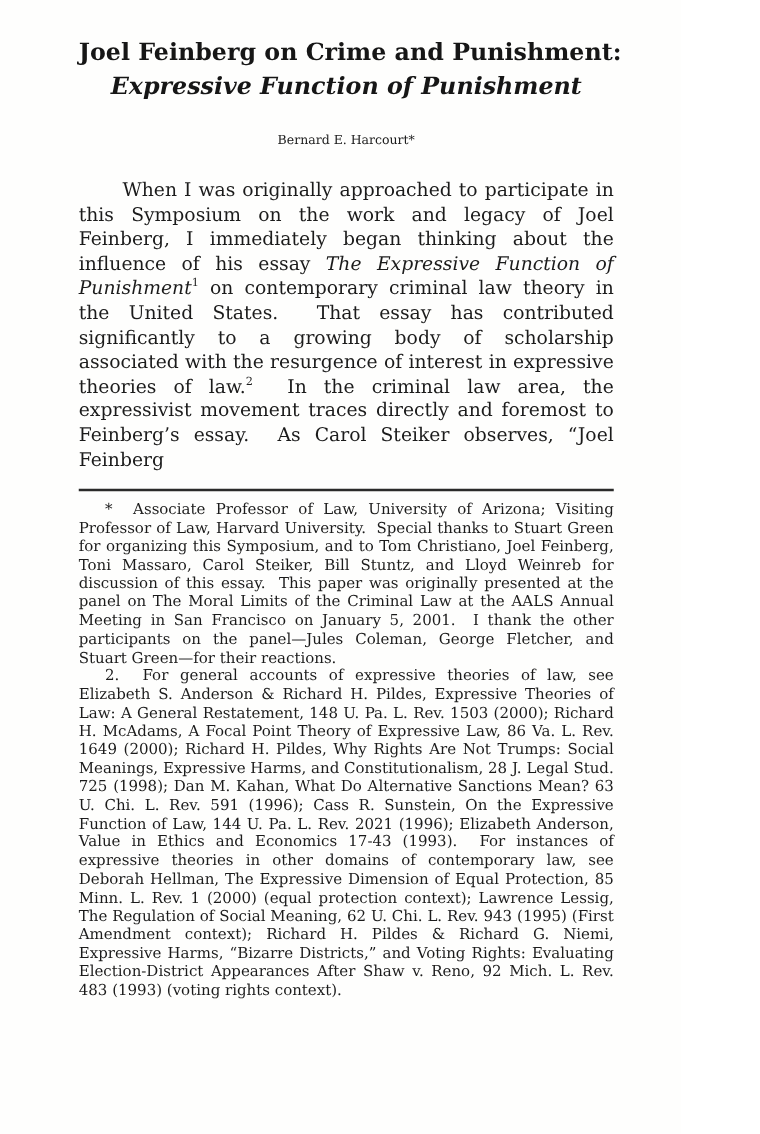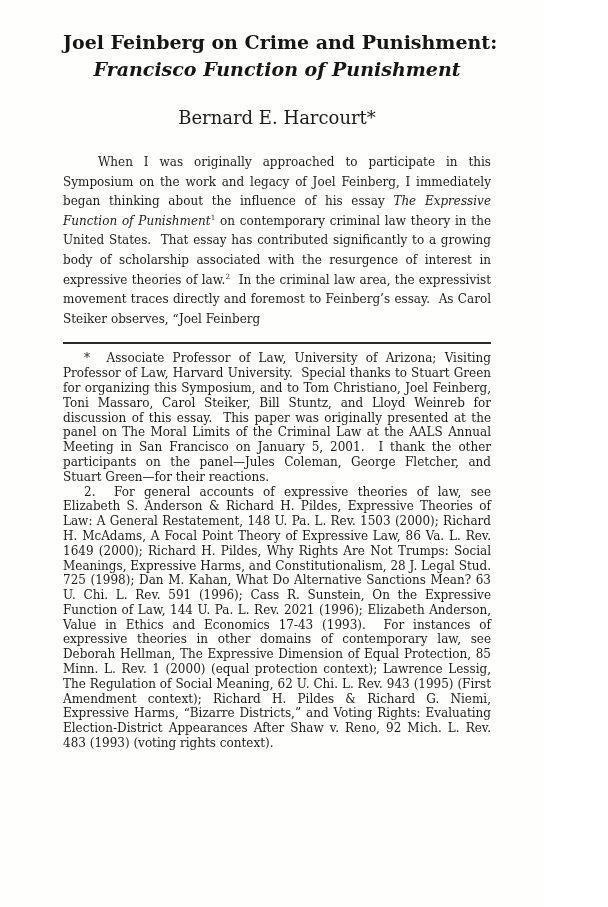--- a/index.html
+++ b/index.html
@@ -26,26 +26,26 @@
     text-align: center;
     font-size: 19px;
     line-height: 27px;
     font-weight: bold;
     color: #161616;
   }
   .title-line { display: block; white-space: nowrap; }
   .author {
     margin-top: 24px;
     text-align: center;
-    font-size: 18px;
+    font-size: 10px;
     color: #1b1b1b;
   }
   .body-para {
     margin: 25px 0 0 0;
-    font-size: 12px;
+    font-size: 15px;
     line-height: 19.6px;
     text-align: justify;
     text-indent: 35px;
   }
   .body-para em { font-style: italic; }
   sup.fn-ref {
     font-size: 0.6em;
     vertical-align: super;
     line-height: 0;
   }
@@ -66,21 +66,21 @@
   }
 </style>
 </head>
 <body>
 
 <div class="page">
   <div class="content">
 
     <h1 class="title">
       <span class="title-line">Joel Feinberg on Crime and Punishment:</span>
-      <span class="title-line"><em>Francisco Function of Punishment</em></span>
+      <span class="title-line"><em>Expressive Function of Punishment</em></span>
     </h1>
 
     <div class="author">Bernard E. Harcourt*</div>
 
     <p class="body-para">When I was originally approached to participate in this Symposium on the work and legacy of Joel Feinberg, I immediately began thinking about the influence of his essay <em>The Expressive Function of Punishment</em><sup class="fn-ref">1</sup> on contemporary criminal law theory in the United States.&nbsp; That essay has contributed significantly to a growing body of scholarship associated with the resurgence of interest in expressive theories of law.<sup class="fn-ref">2</sup>&nbsp; In the criminal law area, the expressivist movement traces directly and foremost to Feinberg’s essay.&nbsp; As Carol Steiker observes, “Joel Feinberg</p>
 
     <div class="fn-rule"></div>
 
     <div class="footnotes">
       <p>*&nbsp;&nbsp;Associate Professor of Law, University of Arizona; Visiting Professor of Law, Harvard University.&nbsp; Special thanks to Stuart Green for organizing this Symposium, and to Tom Christiano, Joel Feinberg, Toni Massaro, Carol Steiker, Bill Stuntz, and Lloyd Weinreb for discussion of this essay.&nbsp; This paper was originally presented at the panel on The Moral Limits of the Criminal Law at the AALS Annual Meeting in San Francisco on January 5, 2001.&nbsp; I thank the other participants on the panel—Jules Coleman, George Fletcher, and Stuart Green—for their reactions.</p>

